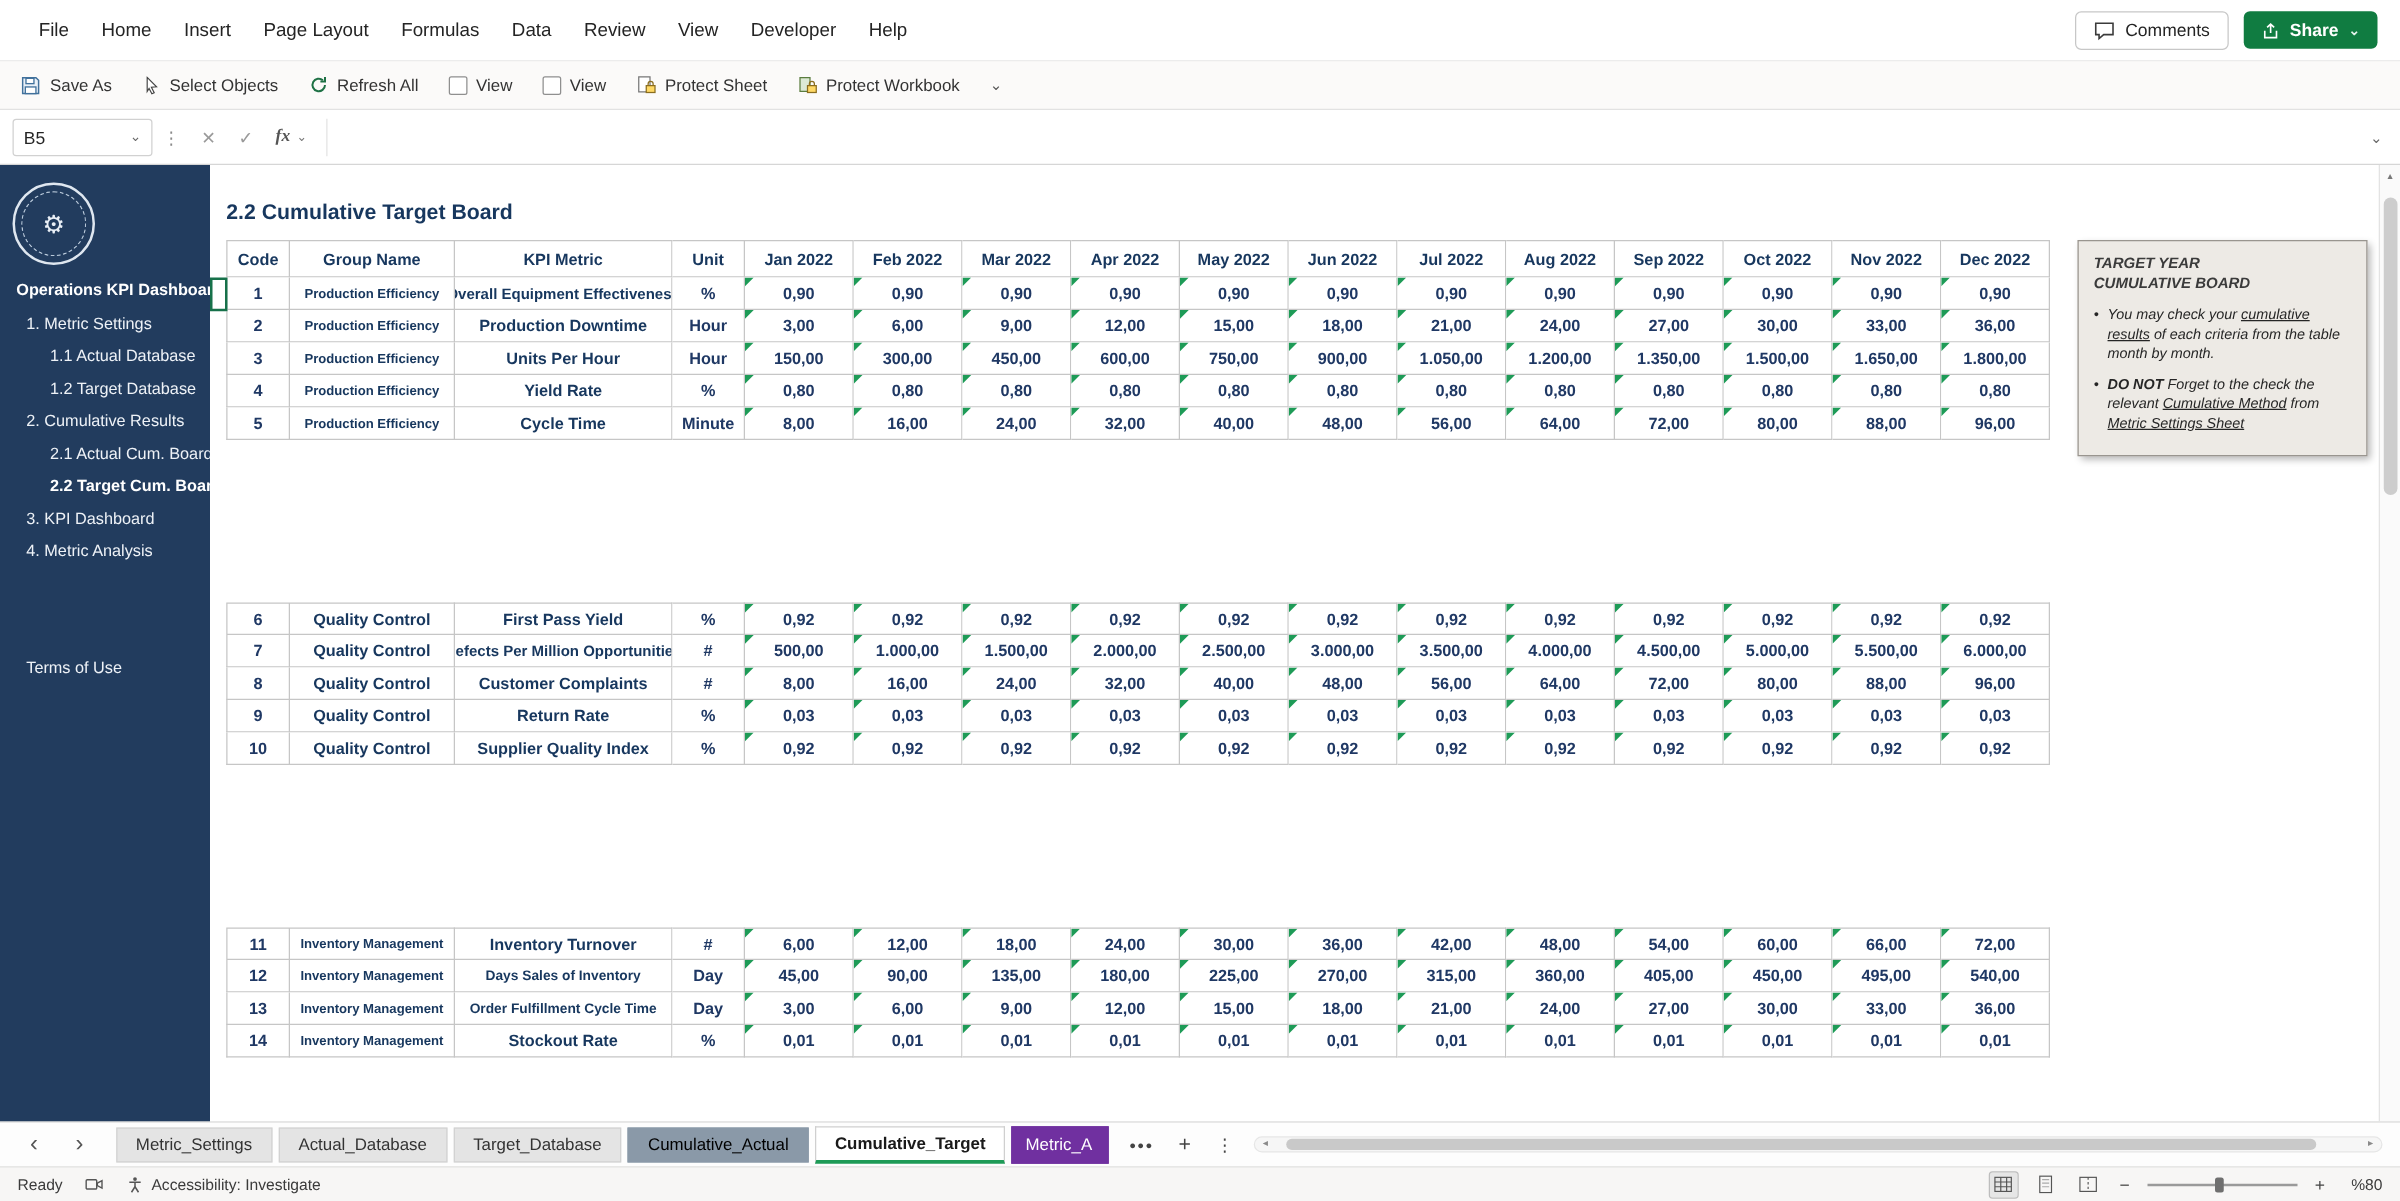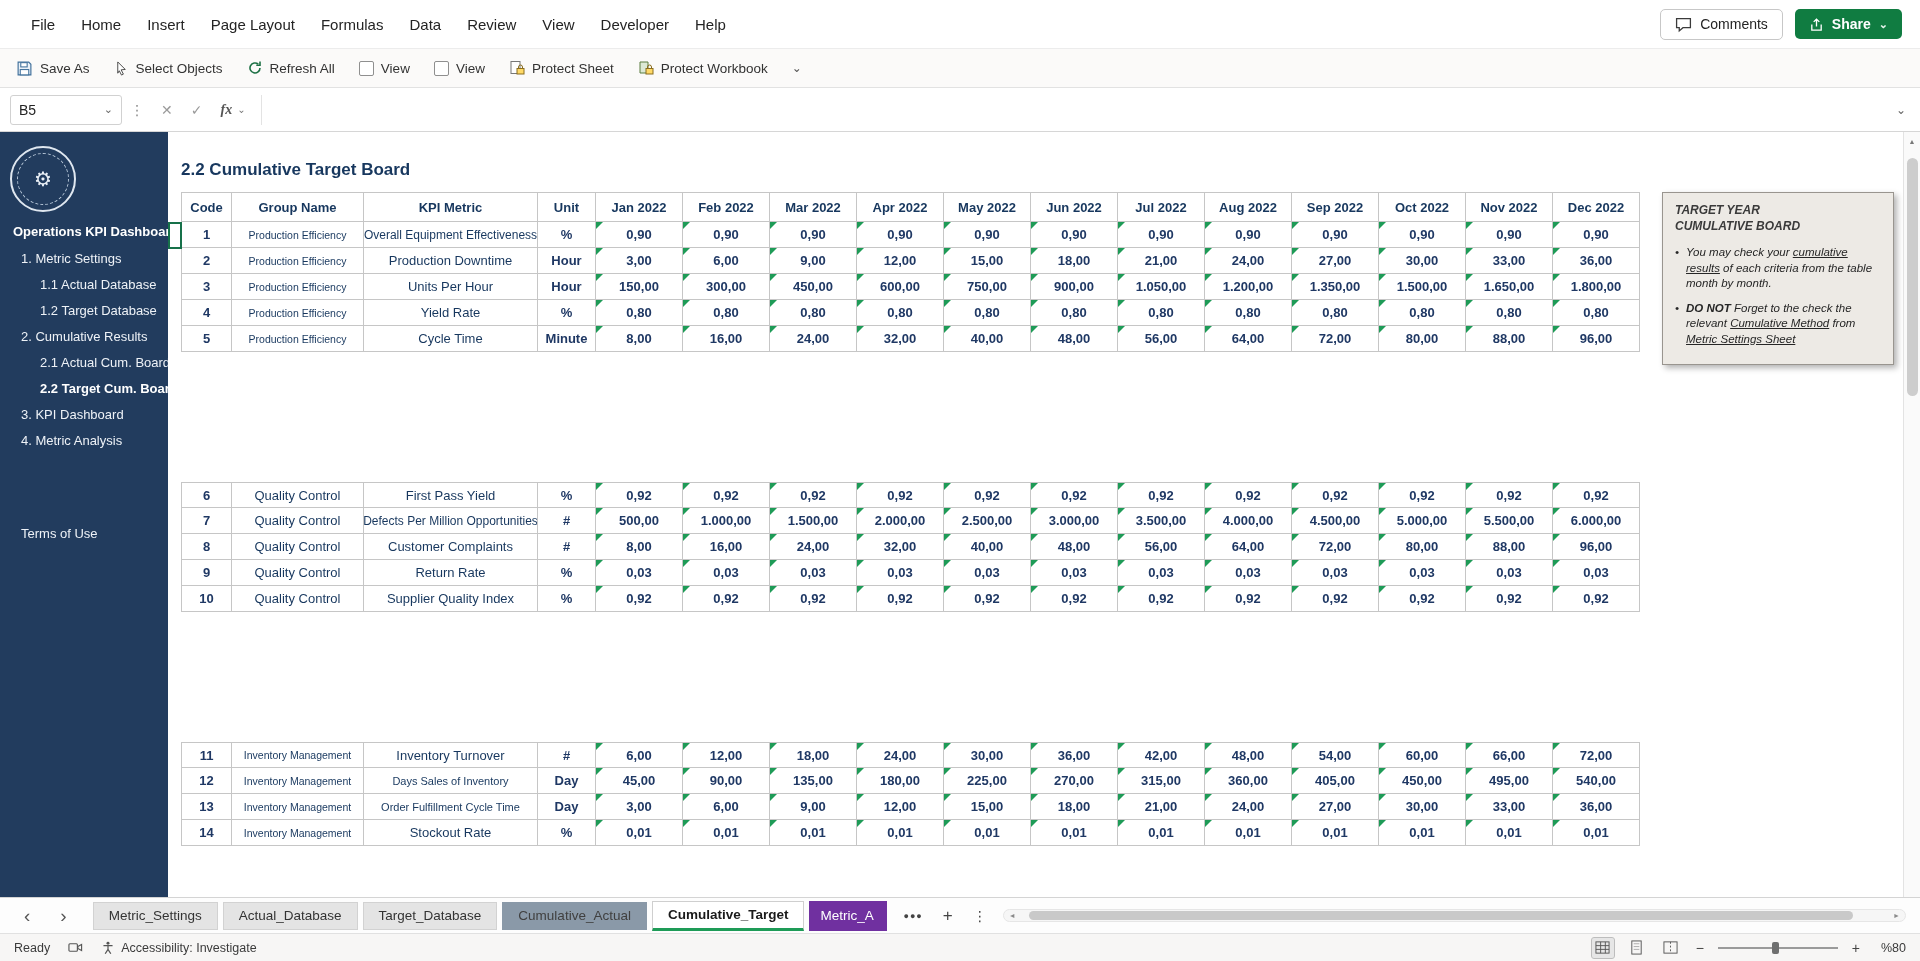--- a/index.html
+++ b/index.html
@@ -61,21 +61,21 @@
   .cell{border-right:1px solid #c6c6c6;border-bottom:1px solid #c6c6c6;display:flex;align-items:center;
     justify-content:center;position:relative;background:#fff;overflow:hidden;white-space:nowrap}
   .thead .cell{font-weight:bold;color:#17375e;font-size:13px;border-top:1px solid #c6c6c6}
   .thead .cell:first-child{border-left:1px solid #c6c6c6}
   .trow{display:flex;height:26px}
   .trow .cell:first-child{border-left:1px solid #c6c6c6}
   .section.bt .trow:first-child .cell{border-top:1px solid #c6c6c6}
   .gap{height:130px;width:1459px;background:#fff}
   .c0{width:51px}.c1{width:132px}.c2{width:174px}.c3{width:58px}.mcol,.val{width:87px}
   .code,.unit,.val{font-size:13px;font-weight:bold;color:#1f3864}
-  .group,.metric{font-size:13px;font-weight:normal;color:#17375e}
+  .group,.metric{font-size:13px;font-weight:bold;color:#17375e}
   .group.small{font-size:10.5px}
   .metric.small{font-size:11px}
   .metric.xsmall{font-size:12px}
   .flag{position:absolute;top:0;left:0;width:0;height:0;border-top:7px solid #1e9b57;border-right:7px solid transparent}
 
   .sel-cell{position:absolute;left:0;top:90px;width:14px;height:27px;background:#fff;border:2px solid #17714a;z-index:3}
 
   
   .note{position:absolute;left:1494px;top:60px;width:232px;background:#edeae5;border:1px solid #99958f;
     box-shadow:3px 3px 6px rgba(0,0,0,.3);padding:10px 12px 8px 12px;z-index:2}
@@ -90,21 +90,21 @@
   .vscroll .arrow{height:18px;display:flex;align-items:center;justify-content:center;font-size:7px;color:#787878;cursor:pointer}
   .vthumb{position:absolute;left:3px;top:26px;width:11px;height:238px;background:#cdcdcd;border-radius:6px;cursor:pointer}
 
   
   .tabsbar{height:36px;background:#fdfdfd;border-top:1px solid #d4d4d4;display:flex;align-items:center;padding-left:24px}
   .tab-nav{font-size:19px;color:#555;margin-right:30px;cursor:pointer;line-height:1}
   .tabs{display:flex;align-items:center;gap:5px;margin-left:26px}
   .tab{height:28px;display:flex;align-items:center;padding:0 15px;font-size:13.5px;color:#333;
     background:#e4e4e4;border:1px solid #d2d2d2;cursor:pointer;white-space:nowrap}
   .tab.active{background:#fff;border:1px solid #cfcfcf;border-bottom:3px solid #1e9b57;font-weight:bold;color:#1a1a1a;height:30px}
-  .tab.shaded{background:#8a99a8;border-color:#8a99a8;color:#404040}
+  .tab.shaded{background:#8a99a8;border-color:#8a99a8;color:#000000}
   .tab.purple{background:#7030a0;border-color:#7030a0;color:#fff;width:78px;padding:14px 10px;overflow:hidden}
   .tab-more{margin-left:16px;font-size:9px;letter-spacing:1px;color:#444;cursor:pointer}
   .tab-add{margin-left:20px;font-size:17px;color:#444;cursor:pointer}
   .tab-kebab{margin-left:20px;font-size:14px;color:#444;cursor:pointer}
   .hscroll{flex:1;height:13px;margin:0 14px 0 16px;display:flex;align-items:center;background:#f6f6f6;
     border:1px solid #e6e6e6;border-radius:7px;cursor:pointer}
   .harrow{font-size:7px;color:#8a8a8a;padding:0 5px}
   .htrack{flex:1;height:9px;position:relative}
   .hthumb{position:absolute;left:1%;top:0;width:95%;height:9px;background:#c9c9c9;border-radius:5px}
 

